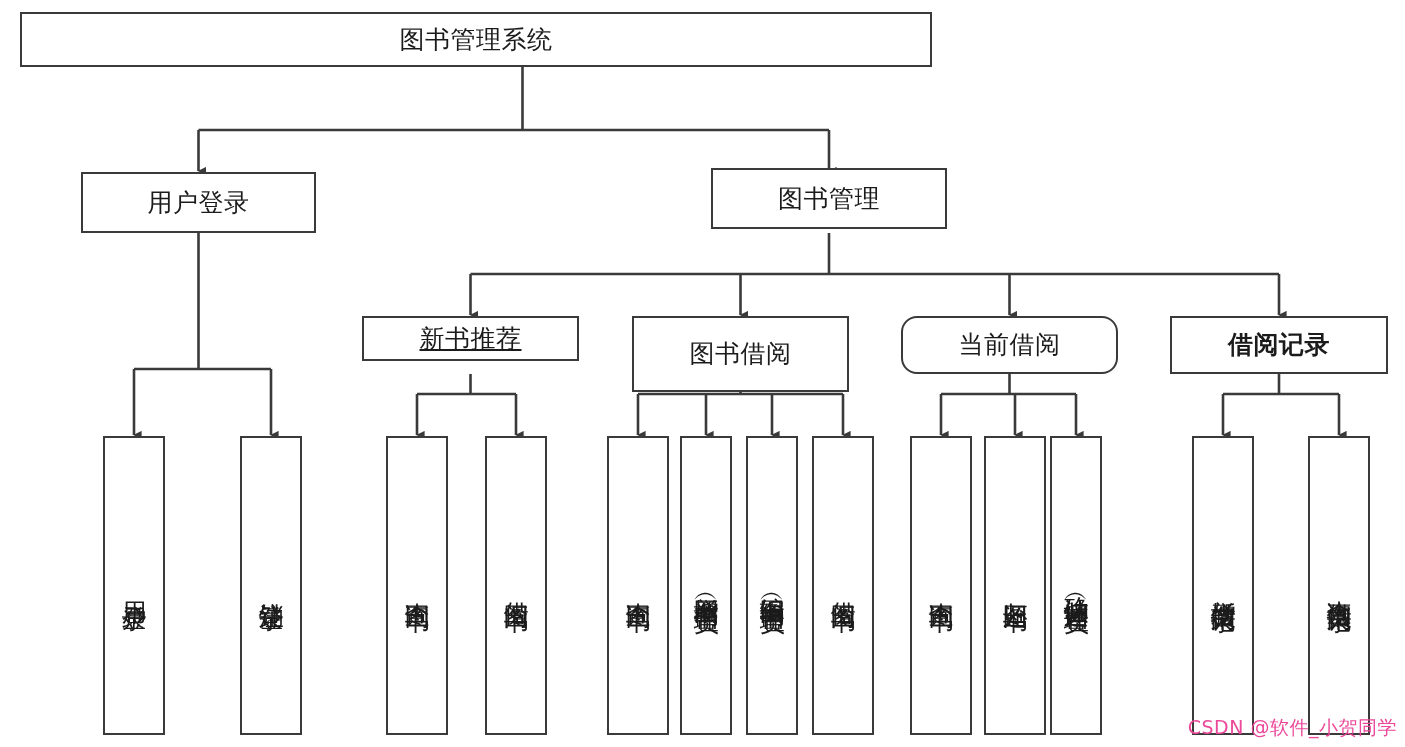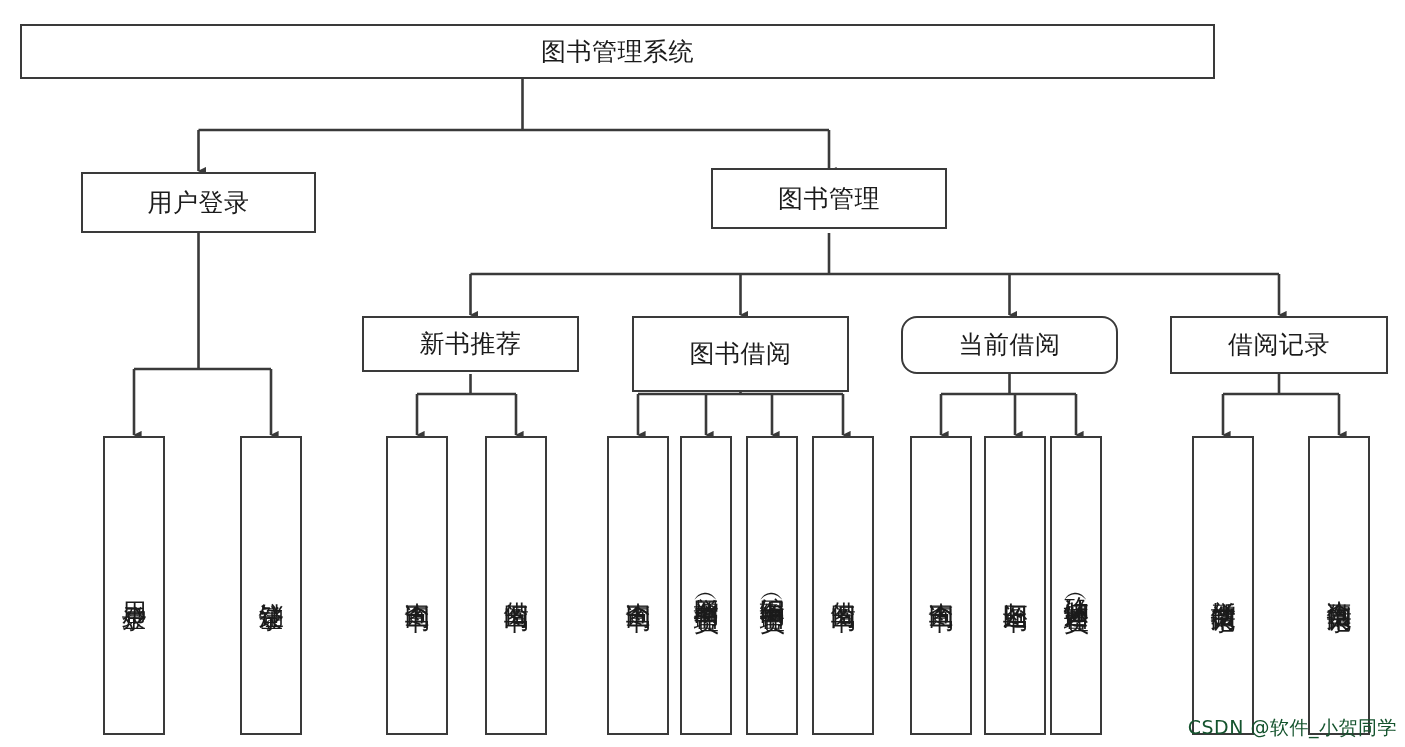--- a/index.html
+++ b/index.html
@@ -55,21 +55,21 @@
     writing-mode: vertical-rl;
     text-orientation: upright;
     display: block;
     white-space: nowrap;
   }
   .watermark {
     position: absolute;
     right: 8px;
     bottom: 6px;
     font-size: 19px;
-    color: #14532d;
+    color: #ec4899;
     letter-spacing: 0.5px;
     z-index: 5;
     white-space: nowrap;
   }
 </style>
 </head>
 <body>
 
 <div id="canvas">
 
@@ -110,39 +110,39 @@
         <path d="M1015,394 L1015,435" marker-end="url(#arrowhead)"></path>
         <path d="M1076,394 L1076,435" marker-end="url(#arrowhead)"></path>
         <path d="M1279,374 L1279,394"></path>
         <path d="M1223,394 L1339,394"></path>
         <path d="M1223,394 L1223,435" marker-end="url(#arrowhead)"></path>
         <path d="M1339,394 L1339,435" marker-end="url(#arrowhead)"></path>
       </g>
   </svg>
 
   <div id="nodes">
-      <div class="node horiz" style="left: 20px; top: 12px; width: 1195px; height: 55px; margin-top: 12px;">
+      <div class="node horiz" style="left: 20px; top: 12px; width: 912px; height: 55px;">
         <span>图书管理系统</span>
       </div>
       <div class="node horiz" style="left: 81px; top: 172px; width: 235px; height: 61px;">
         <span>用户登录</span>
       </div>
       <div class="node horiz" style="left: 711px; top: 168px; width: 236px; height: 61px;">
         <span>图书管理</span>
       </div>
-      <div class="node horiz" style="left: 362px; top: 316px; width: 217px; height: 56px;">
+      <div class="node horiz" style="left: 362px; top: 316px; width: 217px; height: 45px; text-decoration: underline;">
         <span>新书推荐</span>
       </div>
       <div class="node horiz" style="left: 632px; top: 316px; width: 217px; height: 76px;">
         <span>图书借阅</span>
       </div>
       <div class="node horiz" style="left: 901px; top: 316px; width: 217px; height: 58px; border-radius: 16px;">
         <span>当前借阅</span>
       </div>
-      <div class="node horiz" style="left: 1170px; top: 316px; width: 218px; height: 58px;">
+      <div class="node horiz" style="left: 1170px; top: 316px; width: 218px; height: 58px; font-weight: bold;">
         <span>借阅记录</span>
       </div>
       <div class="node vert" style="left: 103px; top: 436px; width: 62px; height: 299px;">
         <span class="vlabel">用户登录</span>
       </div>
       <div class="node vert" style="left: 240px; top: 436px; width: 62px; height: 299px;">
         <span class="vlabel">注销登录</span>
       </div>
       <div class="node vert" style="left: 386px; top: 436px; width: 62px; height: 299px;">
         <span class="vlabel">查询图书</span>

